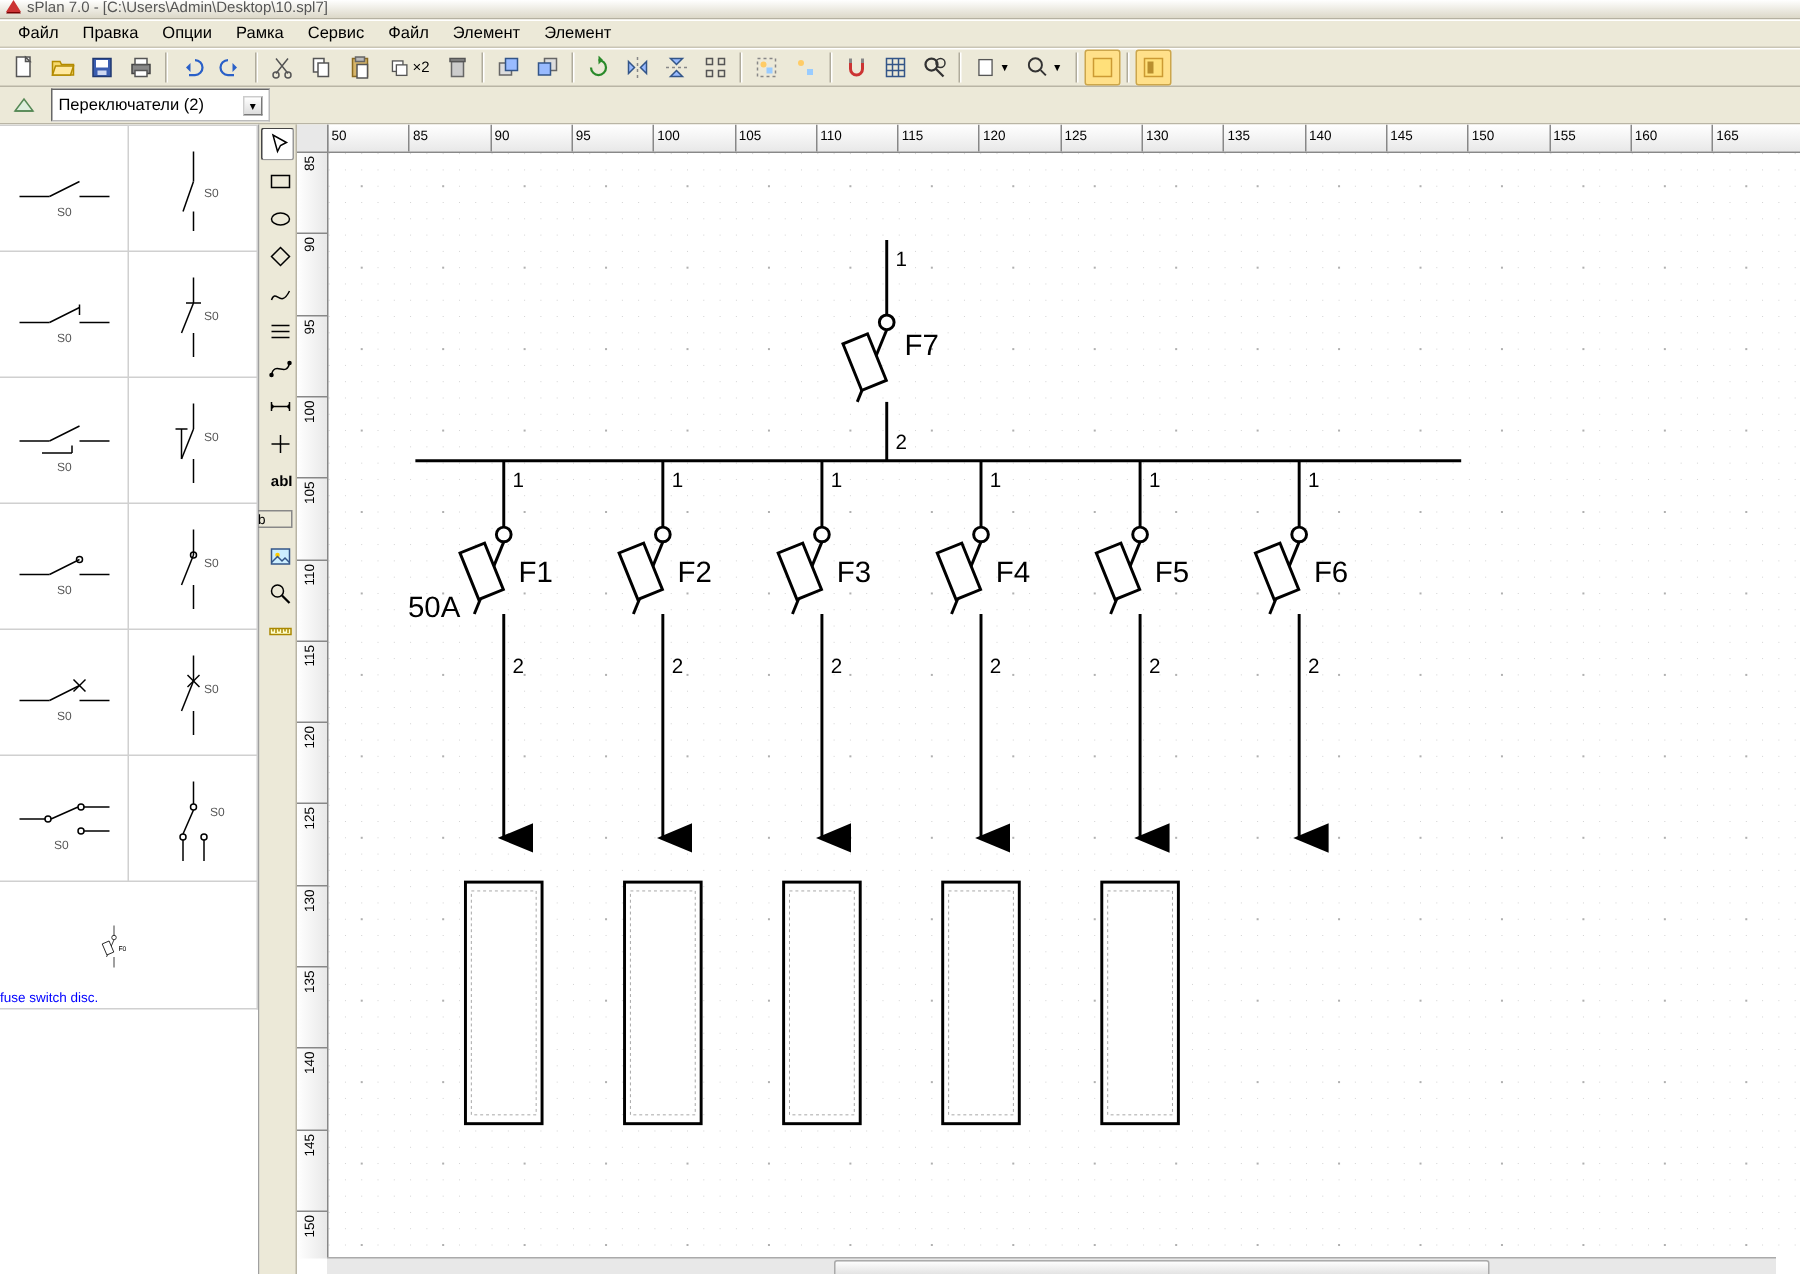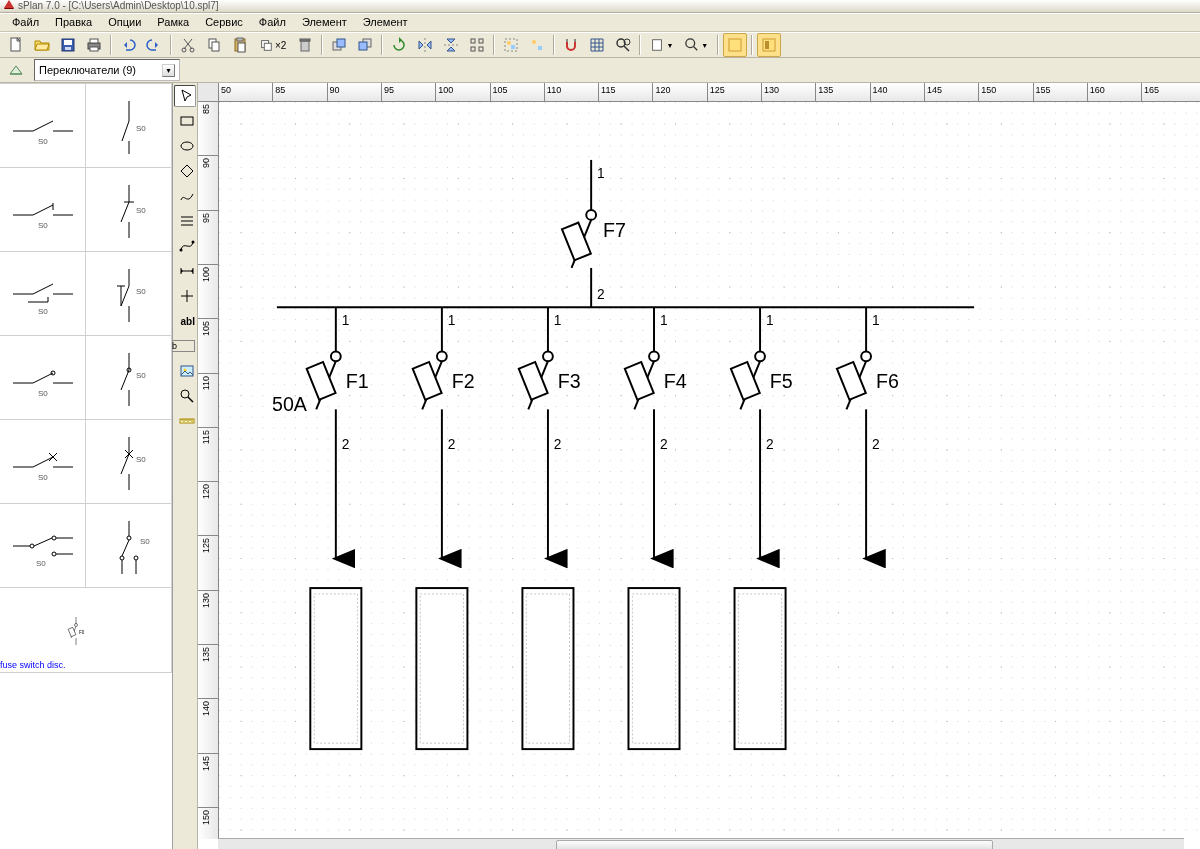--- a/index.html
+++ b/index.html
@@ -244,21 +244,21 @@
 </div>
 
 <div class="ribbon2">
   <div class="tbtn">
       <svg viewBox="0 0 16 16">
         <path d="M2 12l6-8 6 8z" fill="#ded" stroke="#585"></path>
         <path d="M2 12h12" stroke="#585"></path>
       </svg>
     </div>
   <div class="lib-combo">
-    <span>Переключатели (9)</span>
+    <span>Переключатели (2)</span>
     <span class="dd">▾</span>
   </div>
 </div>
 
 <div class="app-body">
 
   <div class="library">
     <div class="lib-grid">
 
       <div class="lib-cell">

